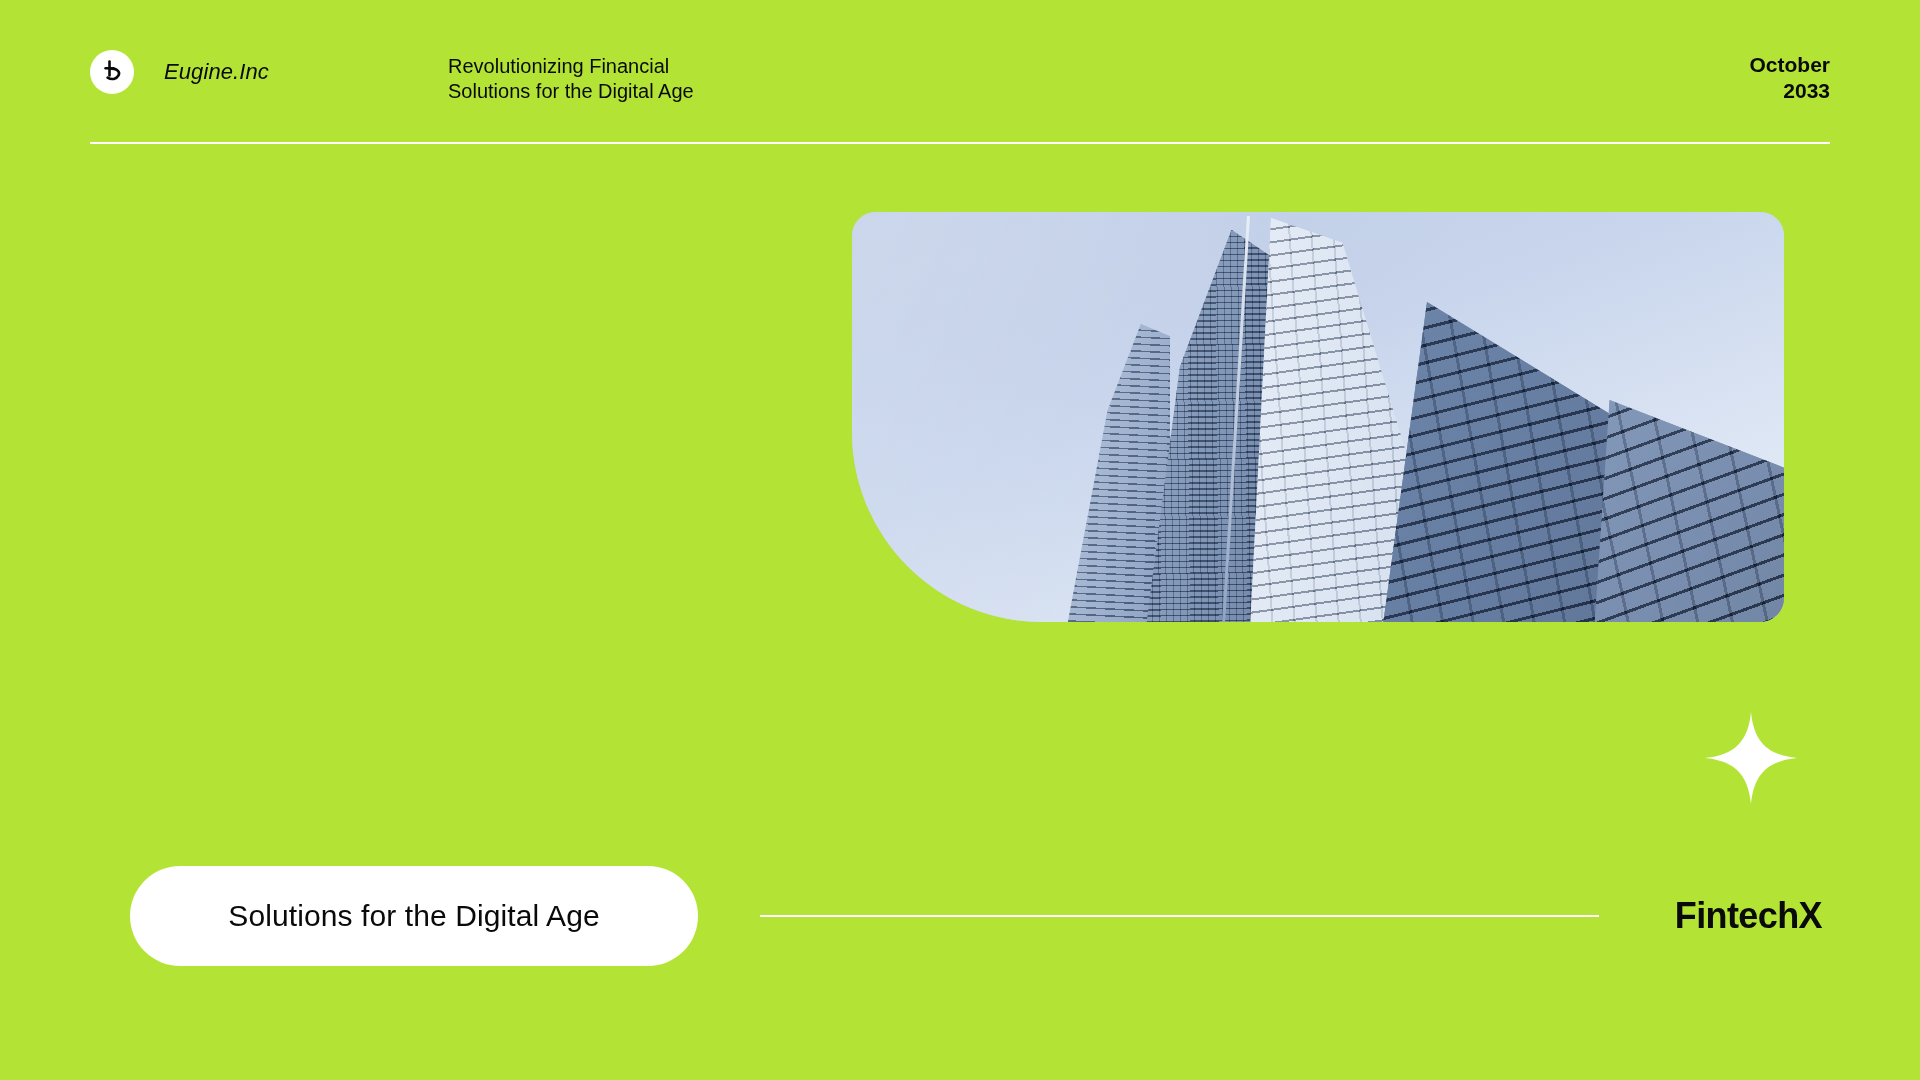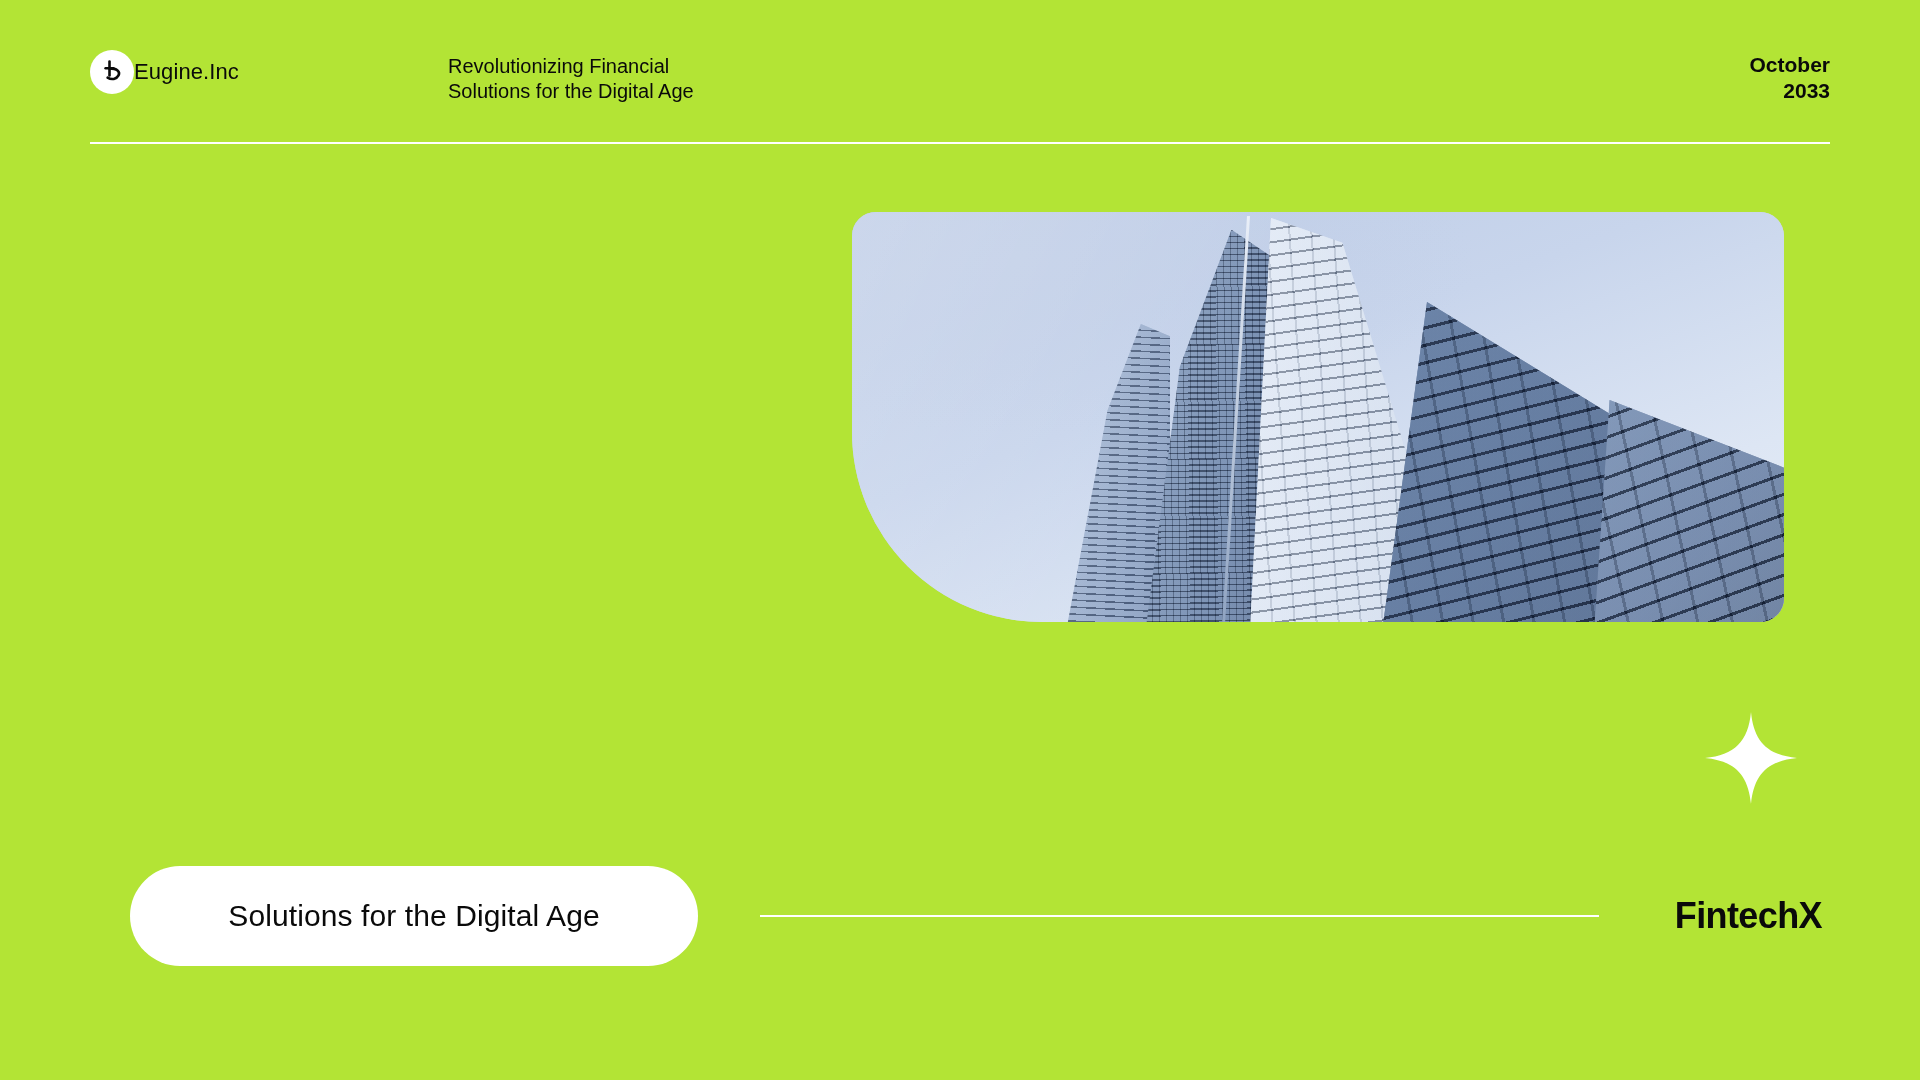--- a/index.html
+++ b/index.html
@@ -32,24 +32,25 @@
     top:44px;
     width:1740px;
     height:80px;
     display:flex;
     align-items:flex-start;
   }
 
   .brand {
     display:flex;
     align-items:center;
-    gap:0;
+    gap:30px;
     width:320px;
     flex:none;
     padding-top:6px;
+    font-style:italic;
   }
 
   .logo-badge {
     width:44px;
     height:44px;
     border-radius:50%;
     background:#ffffff;
     display:flex;
     align-items:center;
     justify-content:center;

